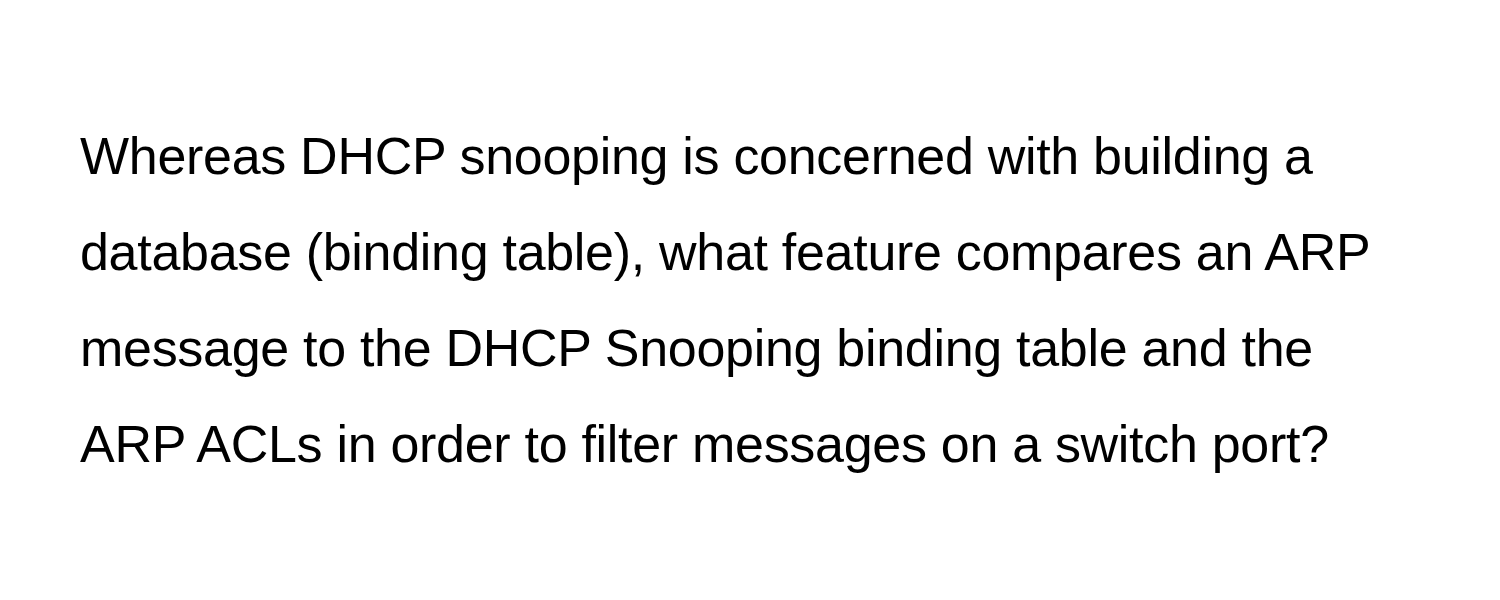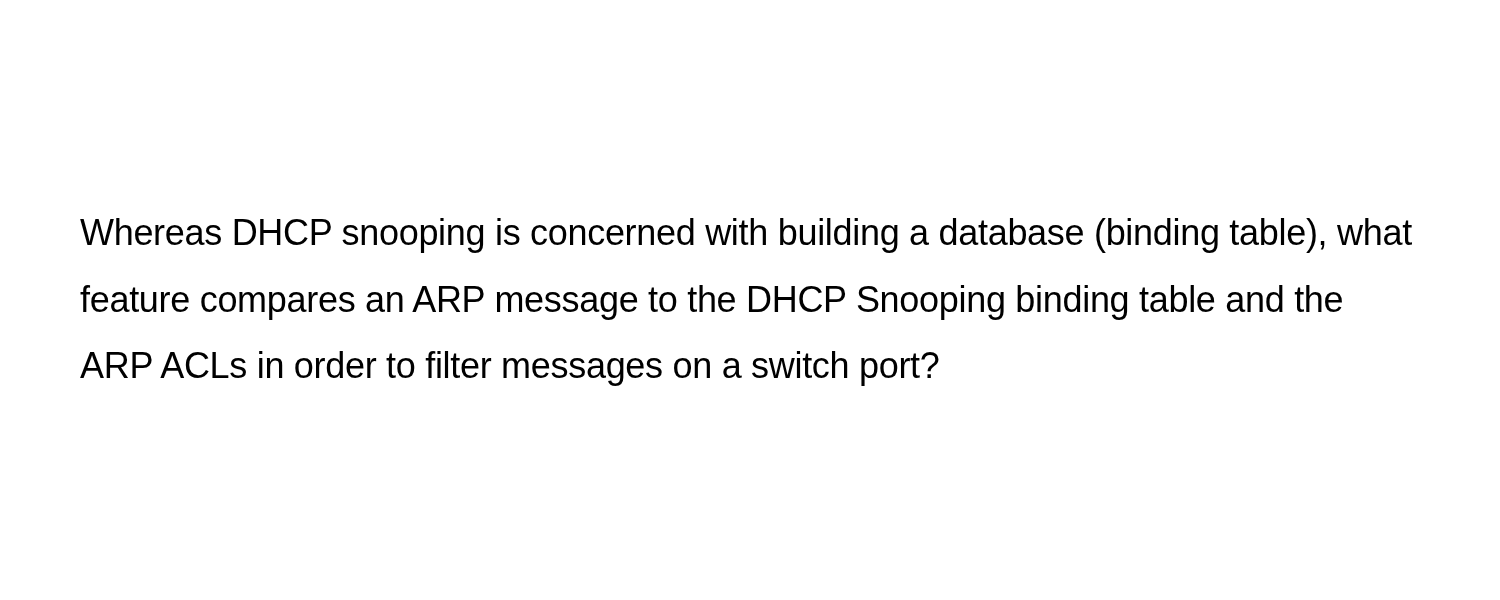--- a/index.html
+++ b/index.html
@@ -10,21 +10,21 @@
     body {
       width: 1500px;
       height: 600px;
       background: #ffffff;
       font-family: -apple-system, BlinkMacSystemFont, "Segoe UI", Helvetica, Arial, sans-serif;
       display: flex;
       align-items: center;
       padding: 60px 80px;
     }
     .question-text {
-      font-size: 36px;
+      font-size: 52px;
       line-height: 1.85;
       color: #000000;
       font-weight: 400;
       letter-spacing: -0.3px;
     }
   </style>
 </head>
 <body>
 
 <p class="question-text">Whereas DHCP snooping is concerned with building a database (binding table), what feature compares an ARP message to the DHCP Snooping binding table and the ARP ACLs in order to filter messages on a switch port?</p>

